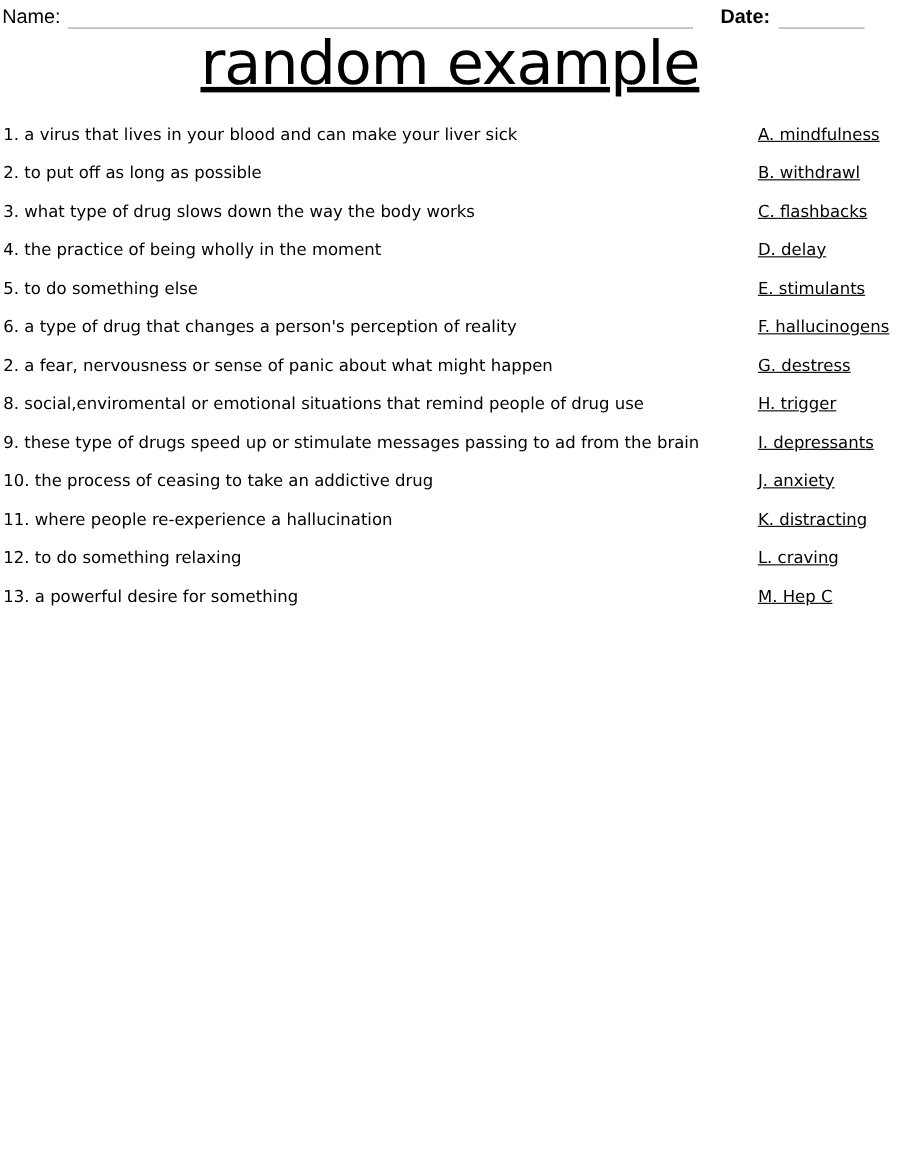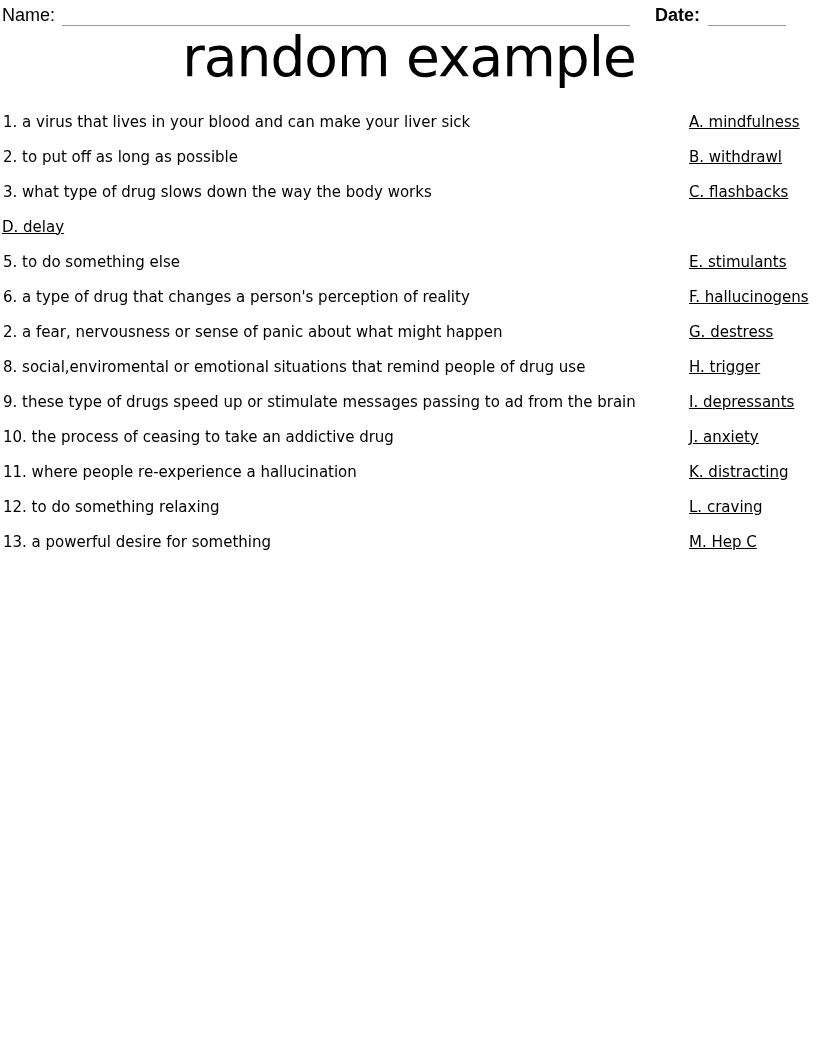--- a/index.html
+++ b/index.html
@@ -41,20 +41,21 @@
   }
   
   .title {
     font-family: "DejaVu Sans", sans-serif;
     font-size: 55px;
     font-weight: 400;
     line-height: 1.0;
     text-align: center;
     margin: 4px 0 0 0;
     letter-spacing: -1px;
+    text-decoration: underline;
   }
   
   .match-list {
     margin-top: 19px;
     font-family: "DejaVu Sans", sans-serif;
     font-size: 15px;
   }
   .row {
     display: flex;
     align-items: center;
@@ -94,20 +95,21 @@
     </div>
     <div class="row">
       <div class="q">2. to put off as long as possible</div>
       <div class="a">B. withdrawl</div>
     </div>
     <div class="row">
       <div class="q">3. what type of drug slows down the way the body works</div>
       <div class="a">C. flashbacks</div>
     </div>
     <div class="row">
+      <div class="q">4. the practice of being wholly in the moment</div>
       <div class="a">D. delay</div>
     </div>
     <div class="row">
       <div class="q">5. to do something else</div>
       <div class="a">E. stimulants</div>
     </div>
     <div class="row">
       <div class="q">6. a type of drug that changes a person's perception of reality</div>
       <div class="a">F. hallucinogens</div>
     </div>

